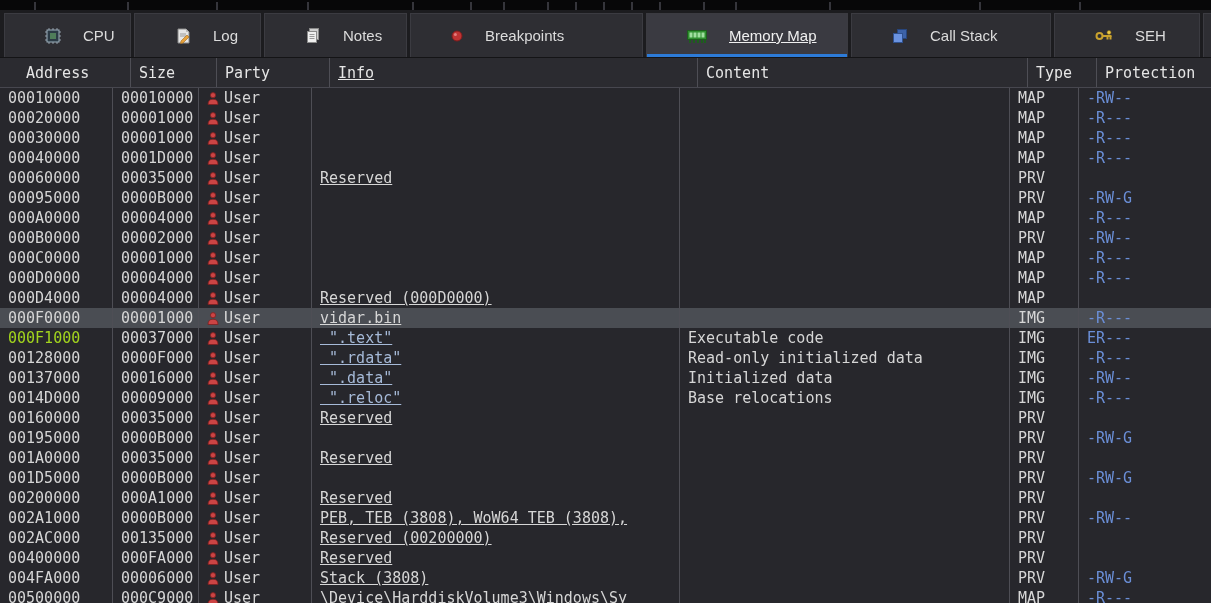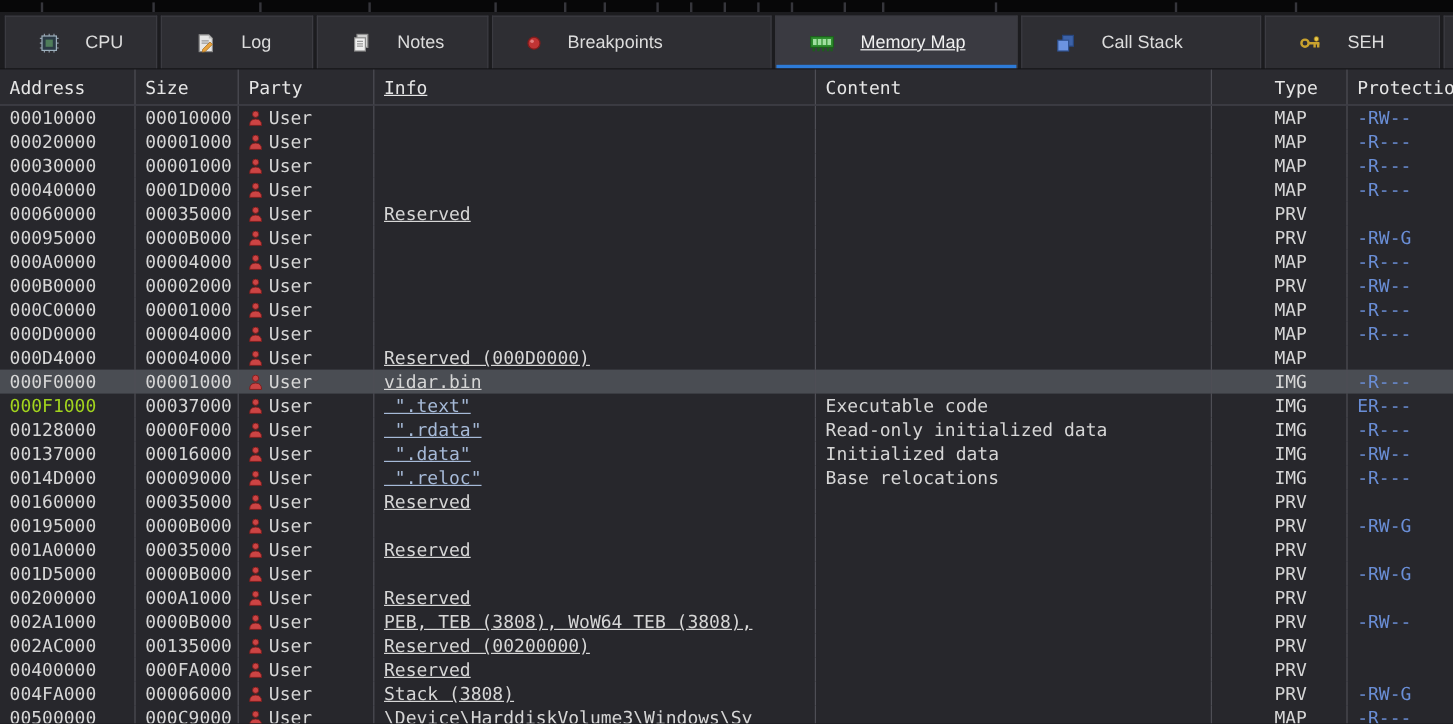--- a/index.html
+++ b/index.html
@@ -7,42 +7,42 @@
   .screen { width:1211px; height:603px; position:relative; font-family:"DejaVu Sans Mono", monospace; }
 
   
   .top-strip { position:relative; height:10px; background:#070708; }
   .tick { position:absolute; top:2px; width:2px; height:8px; background:#35353b; }
 
   
   .tab-bar { height:48px; background:#1c1c1f; display:flex; align-items:stretch;
              padding:3px 0 0 4px; border-bottom:1px solid #141416; overflow:hidden; }
   .tab { position:relative; flex:0 0 auto; display:flex; align-items:center; gap:22px;
-         padding-left:28px; background:#2e2e33; border:1px solid #3b3b41; border-bottom:none;
+         padding-left:40px; background:#2e2e33; border:1px solid #3b3b41; border-bottom:none;
          margin-right:3px; font-family:"Liberation Sans", sans-serif; font-size:15px;
          color:#dcdcdc; cursor:default; }
   .tab.active { background:#3a3a41; color:#f0f0f0;text-decoration:underline; }
   .tab.active::after { content:""; position:absolute; left:0; right:0; bottom:0; height:3px;
                        background:var(--accent,#2d7bd8); }
   .tico { display:inline-flex; align-items:center; }
 
   
   .mmtable { height:545px; background:#27272c; color:#d6d6d6; font-size:15px; }
   .thead { display:flex; height:30px; line-height:30px; background:#2b2b30;
-           border-bottom:1px solid #47474f; color:#e6e6e6; }
+           border-bottom:1px solid #47474f; color:#e6e6e6;padding-left:18px; }
   .tbody { height:515px; overflow:hidden; }
   .trow { display:flex; height:20px; line-height:20px; white-space:pre; }
   .trow.selected { background:var(--sel,#4a4d53); }
   .cell { padding-left:8px; border-right:1px solid #4e4e55; overflow:hidden; white-space:pre; }
   .c-address { width:113px; }
   .c-size    { width:86px; }
   .c-party   { width:113px; }
   .c-info    { width:368px;text-decoration:underline; }
   .c-content { width:330px; }
-  .c-type    { width:69px;margin-left:44px; }
+  .c-type    { width:69px; }
   .c-prot    { flex:1; border-right:none; }
   .prot      { color:var(--prot,#6a8ed6); }
   .green     { color:var(--green,#a2d41e); }
   .section   { color:var(--section,#a6bad8); }
   .party-ico { vertical-align:-2px; margin-right:5px; }
 </style>
 </head>
 <body>
 
 <div class="screen">

